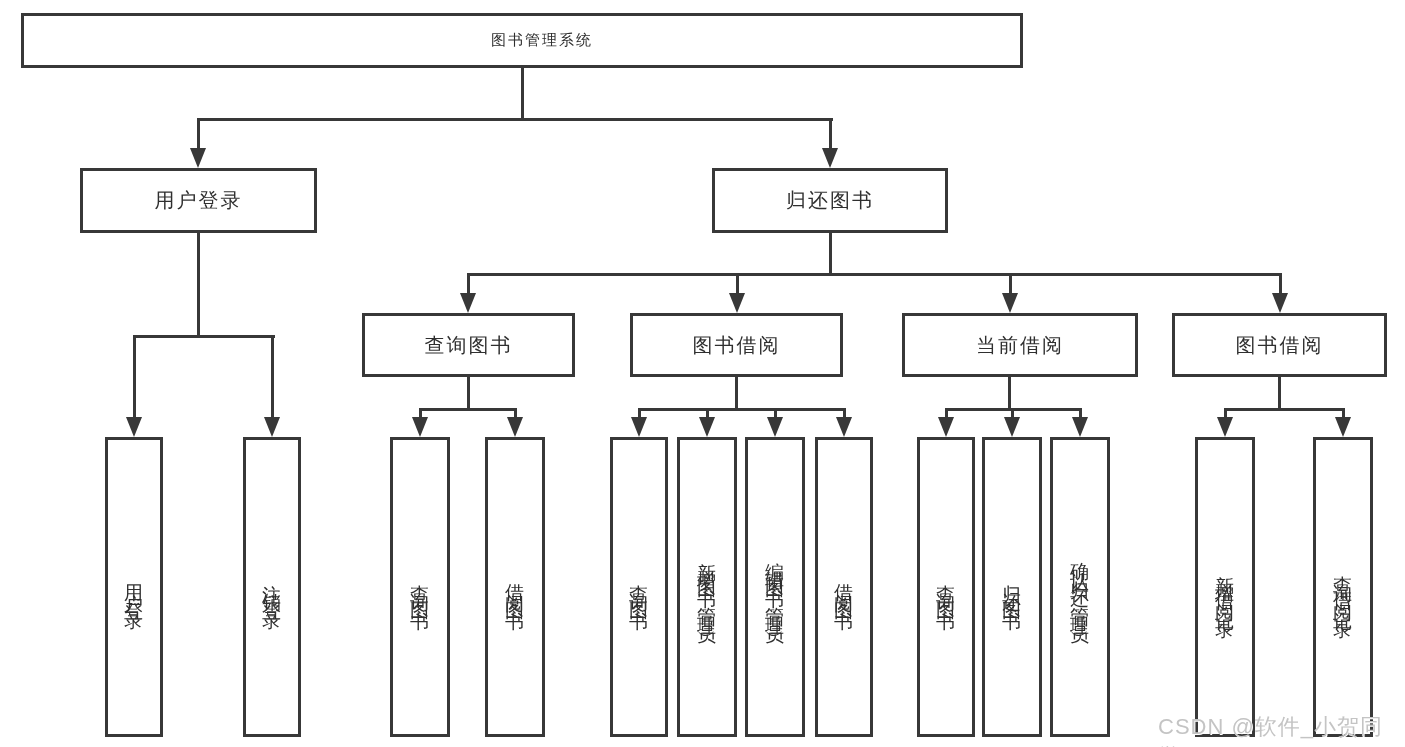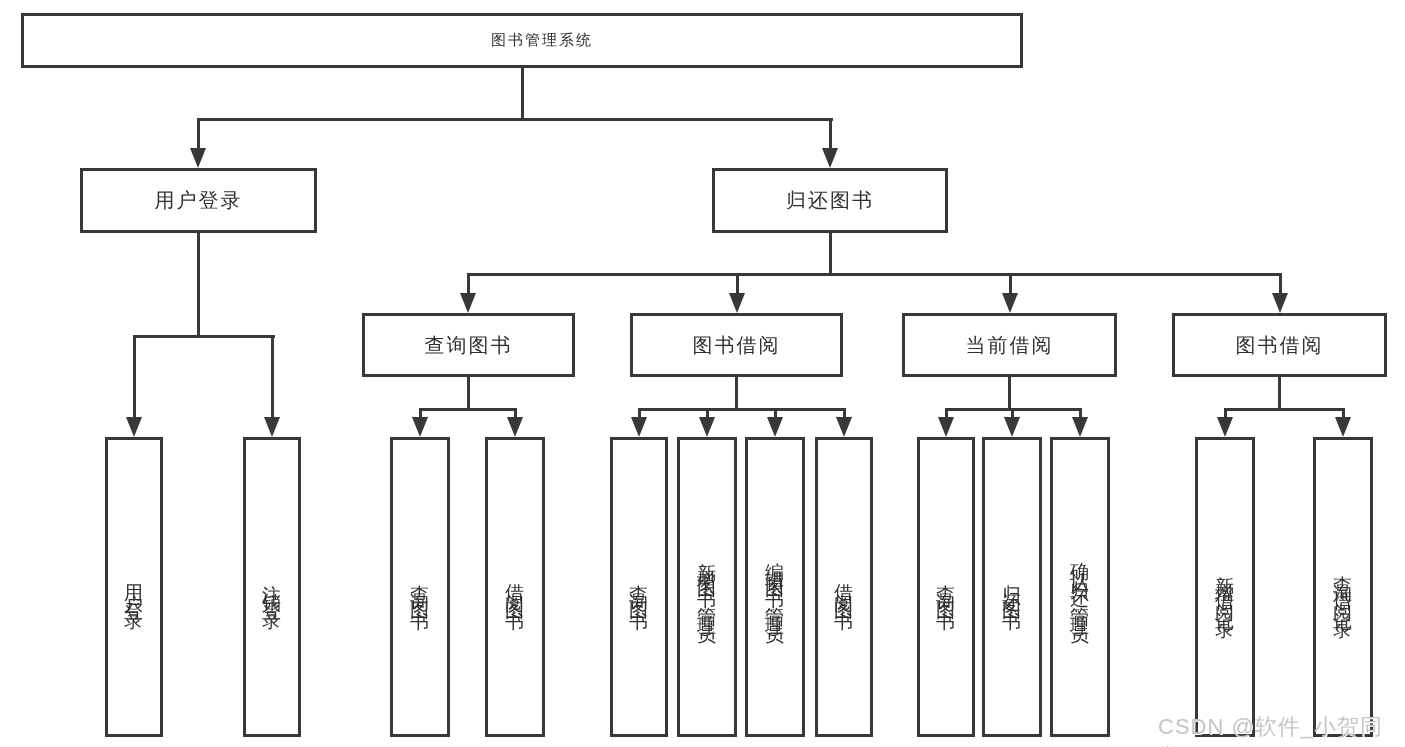--- a/index.html
+++ b/index.html
@@ -37,21 +37,21 @@
 
 <div class="canvas">
 
   <div class="bx root-bx" style="left:21px;top:13px;width:1002px;height:55px;">图书管理系统</div>
 
   <div class="bx hbx" style="left:80px;top:168px;width:237px;height:65px;">用户登录</div>
   <div class="bx hbx" style="left:712px;top:168px;width:236px;height:65px;">归还图书</div>
 
   <div class="bx hbx" style="left:362px;top:313px;width:213px;height:64px;">查询图书</div>
   <div class="bx hbx" style="left:630px;top:313px;width:213px;height:64px;">图书借阅</div>
-  <div class="bx hbx" style="left:902px;top:313px;width:215px;height:64px;text-align:right;">当前借阅</div>
+  <div class="bx hbx" style="left:902px;top:313px;width:236px;height:64px;text-align:right;">当前借阅</div>
   <div class="bx hbx" style="left:1172px;top:313px;width:215px;height:64px;">图书借阅</div>
 
   <div class="bx vbx" style="left:105px;top:437px;width:58px;height:300px;">用户登录</div>
   <div class="bx vbx" style="left:243px;top:437px;width:58px;height:300px;">注销登录</div>
 
   <div class="bx vbx" style="left:390px;top:437px;width:60px;height:300px;">查询图书</div>
   <div class="bx vbx" style="left:485px;top:437px;width:60px;height:300px;">借阅图书</div>
 
   <div class="bx vbx" style="left:610px;top:437px;width:58px;height:300px;">查询图书</div>
   <div class="bx vbx" style="left:677px;top:437px;width:60px;height:300px;">新增图书（管理员）</div>

